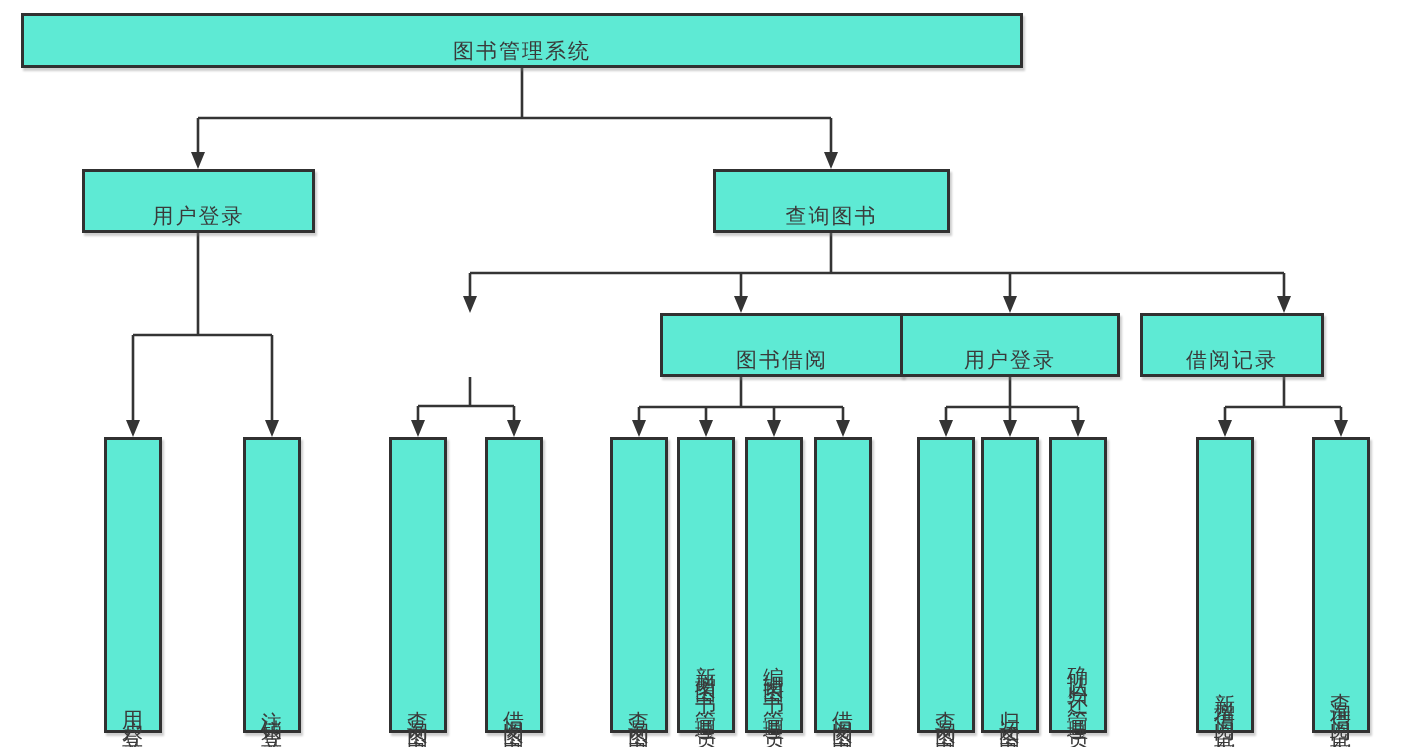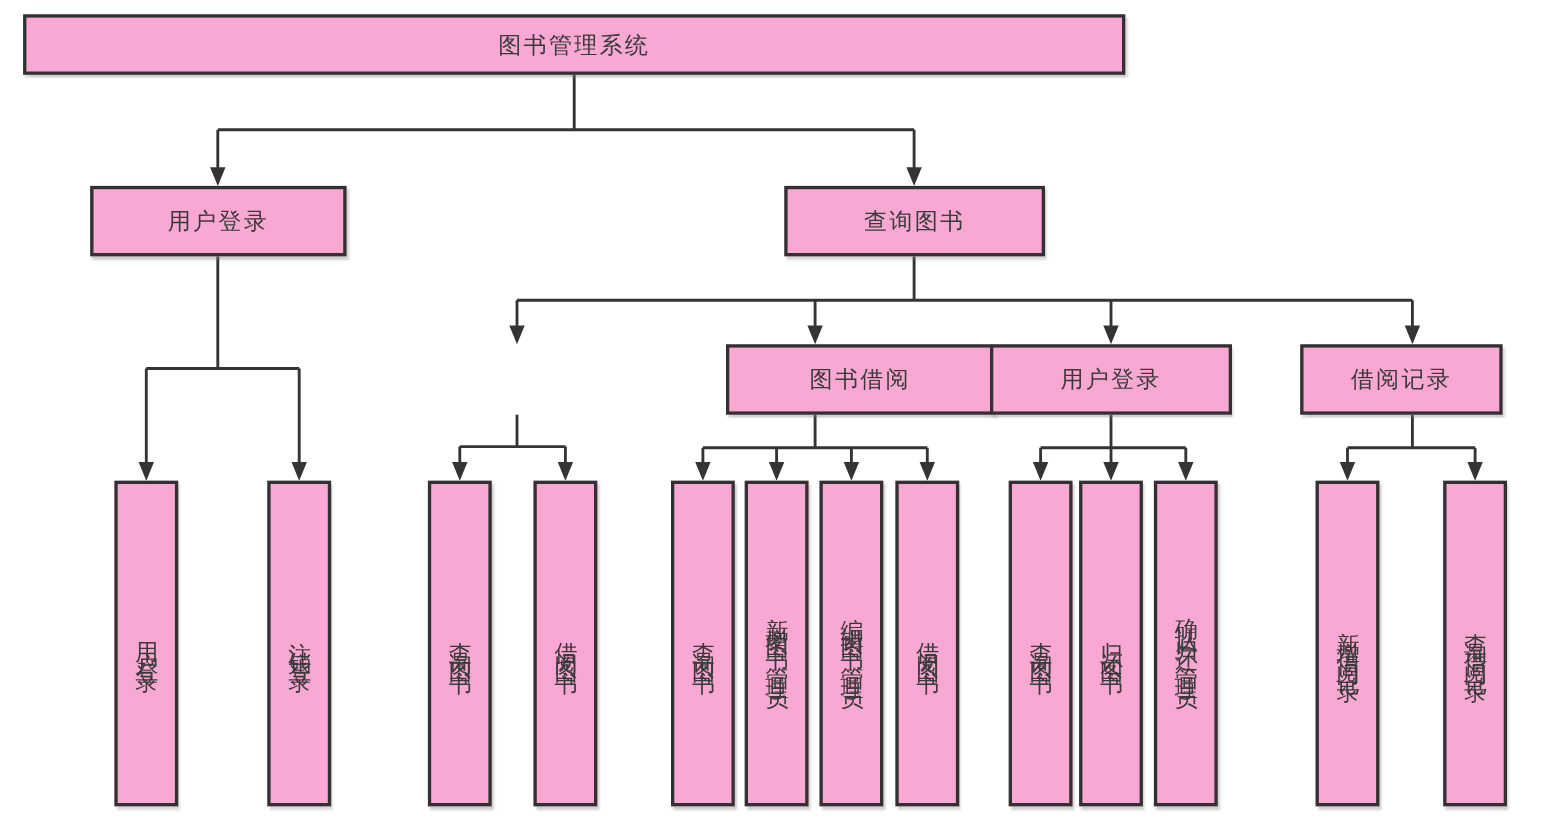--- a/index.html
+++ b/index.html
@@ -14,23 +14,23 @@
   .connectors {
     position: absolute;
     left: 0; top: 0;
     width: 1405px; height: 747px;
     pointer-events: none;
   }
   .node {
     position: absolute;
     box-sizing: border-box;
     border: 3px solid #313131;
-    background: #f9a8d4;
+    background: #5eead4;
     display: flex;
-    align-items: center;
+    align-items: flex-end;
     justify-content: center;
     color: #3a3a3a;
     box-shadow: 2px 3px 2px rgba(125,125,125,0.38);
   }
   .h-label {
     font-size: 21px;
     letter-spacing: 2px;
     white-space: nowrap;
   }
   .leaf span {
@@ -86,21 +86,21 @@
   <div class="node" style="left:713px;top:169px;width:237px;height:64px">
     <span class="h-label">查询图书</span>
   </div>
 
   <div class="node" style="left:660px;top:313px;width:244px;height:64px">
     <span class="h-label">图书借阅</span>
   </div>
   <div class="node" style="left:900px;top:313px;width:220px;height:64px">
     <span class="h-label">用户登录</span>
   </div>
-  <div class="node" style="left:1182px;top:313px;width:184px;height:64px">
+  <div class="node" style="left:1140px;top:313px;width:184px;height:64px">
     <span class="h-label">借阅记录</span>
   </div>
 
   <div class="node leaf" style="left:104px;top:437px;width:58px;height:296px">
     <span>用户登录</span>
   </div>
   <div class="node leaf" style="left:243px;top:437px;width:58px;height:296px">
     <span>注销登录</span>
   </div>
 

